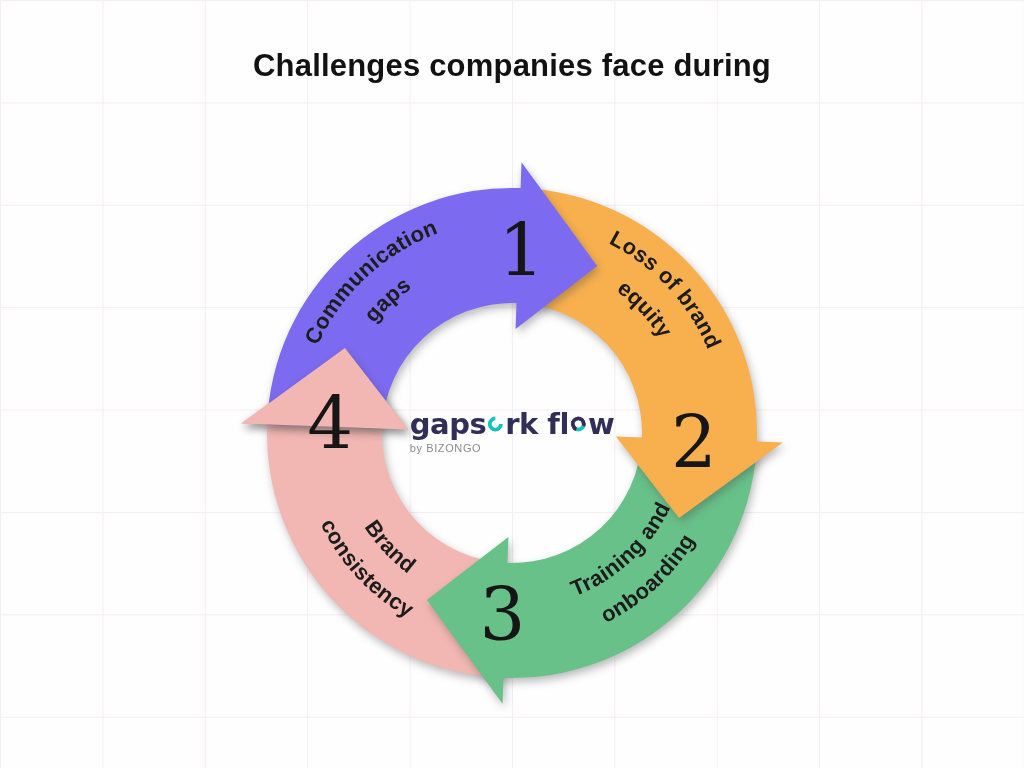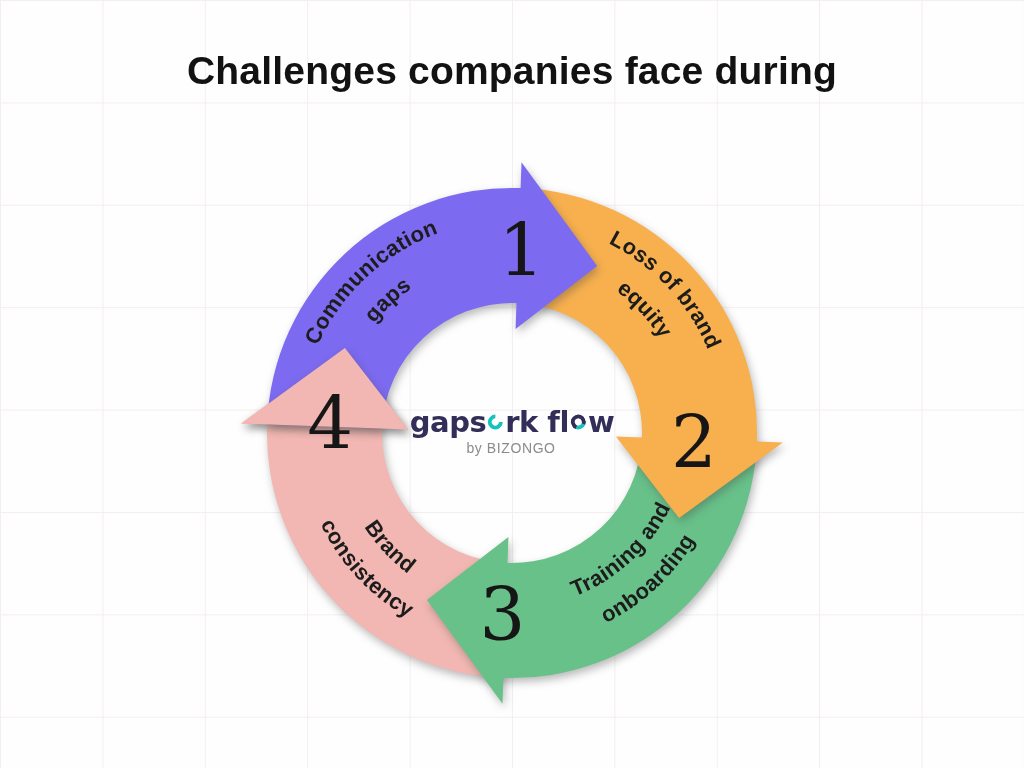--- a/index.html
+++ b/index.html
@@ -7,21 +7,21 @@
   body{font-family:"Liberation Sans","DejaVu Sans",sans-serif;background:#ffffff;}
   #canvas{
     position:relative;width:1024px;height:768px;overflow:hidden;
     background-color:#fefefe;
     background-image:linear-gradient(to right,#f5edf0 1px,transparent 1px),
                      linear-gradient(to bottom,#f5edf0 1px,transparent 1px);
     background-size:102.4px 102.4px;
   }
   .title{
     position:absolute;top:48px;left:0;width:100%;text-align:center;
-    font-size:39px;line-height:1.18;font-weight:700;color:#121212;letter-spacing:0.2px;
+    font-size:31px;line-height:1.18;font-weight:700;color:#121212;letter-spacing:0.2px;
   }
   #cycle-svg{position:absolute;left:0;top:0;width:1024px;height:768px;}
   .arrow{filter:drop-shadow(2px 4px 4px rgba(70,70,70,0.38));}
   .arc-label{
     font-family:"Liberation Sans","DejaVu Sans",sans-serif;
     font-size:22px;font-weight:700;fill:#1c1c1c;text-anchor:middle;letter-spacing:0.3px;
   }
   .step-number{font-family:"DejaVu Serif",serif;font-size:72px;fill:#161616;}
   .center-logo{
     position:absolute;left:512px;top:430px;transform:translate(-50%,-50%);
@@ -29,21 +29,21 @@
   }
   .logo-row{
     display:flex;align-items:center;justify-content:center;
     font-family:"DejaVu Sans",sans-serif;font-weight:700;font-size:29px;
     color:#322e58;letter-spacing:-0.5px;white-space:pre;
   }
   .o-arc{display:inline-block;width:15px;height:15px;border-radius:50%;margin:0 2px;}
   .o-arc.teal{border:4.5px solid #16c2bd;border-top-color:transparent;transform:rotate(45deg);}
   .o-arc.dark{border:4.5px solid #322e58;border-bottom-color:#16c2bd;transform:rotate(-25deg);}
   .logo-byline{
-    text-align:center;font-size:14px;color:#8b8b8b;letter-spacing:0.6px;
+    text-align:left;font-size:11px;color:#8b8b8b;letter-spacing:0.6px;
     margin-top:1px;padding-right:2px;font-weight:400;
   }
 </style>
 </head>
 <body>
 
 <div id="canvas">
 
   <h1 class="title">
     <span>Challenges companies face during</span><br>

